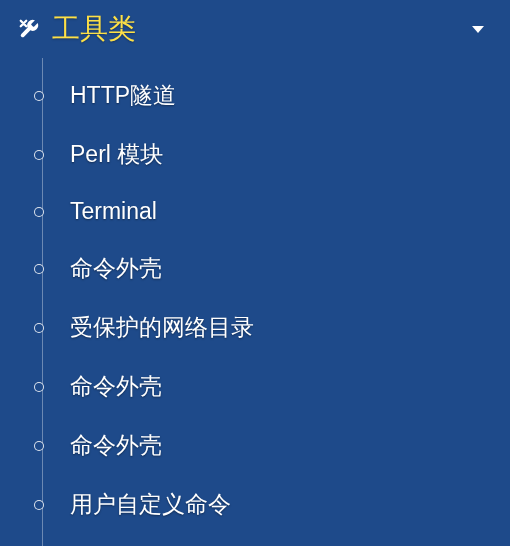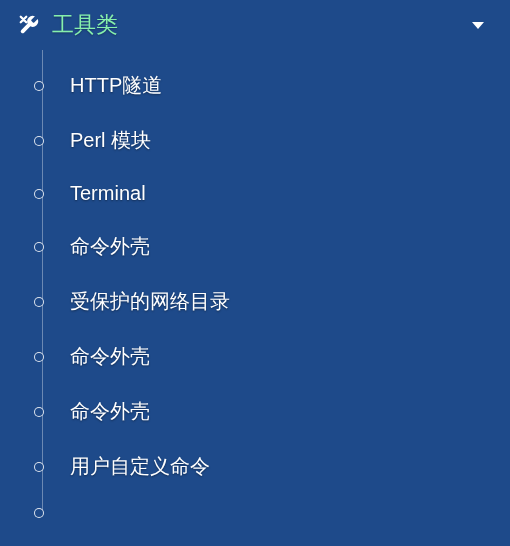--- a/index.html
+++ b/index.html
@@ -25,22 +25,22 @@
       width: 22px;
       height: 22px;
       margin-right: 12px;
       flex-shrink: 0;
     }
     .tools-icon svg {
       width: 100%;
       height: 100%;
     }
     .header-title {
-      color: #86efac;
-      font-size: 22px;
+      color: #fde047;
+      font-size: 28px;
       font-weight: 400;
       flex-grow: 1;
       text-shadow: 0 1px 2px rgba(0,0,0,0.3);
     }
     .collapse-icon {
       width: 0;
       height: 0;
       border-left: 6px solid transparent;
       border-right: 6px solid transparent;
       border-top: 7px solid #ffffff;
@@ -71,21 +71,21 @@
       height: 10px;
       border: 1.5px solid rgba(255,255,255,0.85);
       border-radius: 50%;
       background: #1e4a8a;
       margin-right: 26px;
       flex-shrink: 0;
       z-index: 1;
     }
     .item-label {
       color: #ffffff;
-      font-size: 20px;
+      font-size: 23px;
       font-weight: 400;
       text-shadow: 0 1px 2px rgba(0,0,0,0.4);
     }
   </style>
 </head>
 <body>
 
 <div class="panel-header">
   <span class="tools-icon">
     <svg viewBox="0 0 24 24" fill="none" stroke="#ffffff" stroke-width="2">

